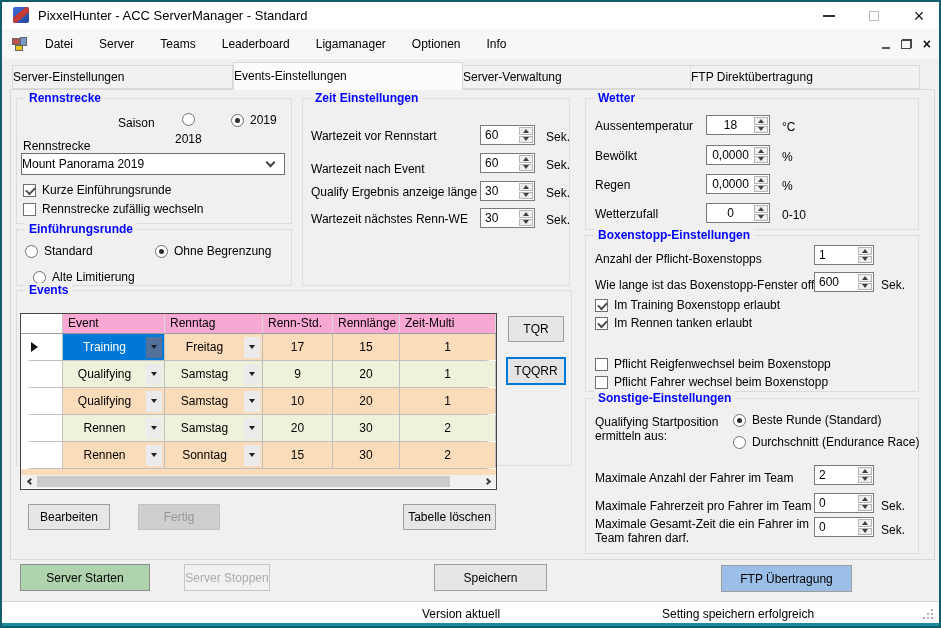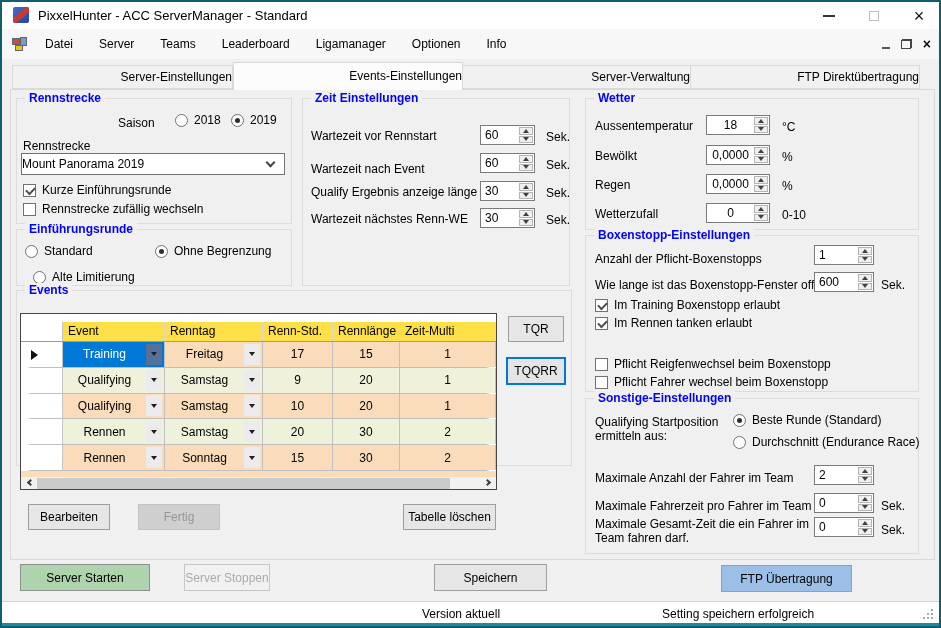--- a/index.html
+++ b/index.html
@@ -26,21 +26,21 @@
 .menu-items { position:absolute; left:30px; top:0; height:30px; display:flex; }
 .menu-item { padding:0 13px; line-height:30px; font-size:12px; color:#000; }
 .mdi { position:absolute; right:8px; top:0; height:30px; display:flex; align-items:center; gap:11px; }
 .mdi-min { width:8px; height:2px; background:#555; margin-top:8px; }
 .mdi-restore { position:relative; width:11px; height:10px; }
 .mdi-restore::before { content:""; position:absolute; right:0; top:0; width:8px; height:7px; border:1px solid #444; }
 .mdi-restore::after { content:""; position:absolute; left:0; bottom:0; width:8px; height:7px; border:1px solid #444; background:#F7F7F7; }
 .mdi-x { font-size:14px; font-weight:bold; line-height:14px; color:#111; }
 
 
-.tab { position:absolute; top:63px; height:24px; background:#F1F1F1; border:1px solid #D9D9D9; font-size:12px; text-align:right; line-height:22px; color:#000; z-index:1; }
+.tab { position:absolute; top:63px; height:24px; background:#F1F1F1; border:1px solid #D9D9D9; font-size:12px; text-align:left; line-height:22px; color:#000; z-index:1; }
 .tab.active { top:60px; height:28px; background:#FCFCFC; border-bottom:none; line-height:27px; z-index:3; }
 .page { position:absolute; left:8px; top:87px; width:925px; height:471px; background:#F0F0F0; border:1px solid #D9D9D9; z-index:0; }
 
 
 .gb { position:absolute; border:1px solid #DCDCDC; z-index:2; }
 .gb-t { position:absolute; top:-8px; left:8px; background:#F0F0F0; padding:0 4px; color:#0000FF; font-weight:bold; font-size:12px; line-height:14px; white-space:nowrap; }
 
 
 .lbl { position:absolute; font-size:12px; color:#000; line-height:14px; white-space:nowrap; }
 .lbl-wrap { white-space:normal; }
@@ -64,21 +64,21 @@
 
 .btn { position:absolute; background:#E6E6E6; border:1px solid #9E9E9E; font-size:12px; color:#000; display:flex; align-items:center; justify-content:center; white-space:nowrap; }
 .btn.disabled { background:#CFCFCF; border-color:#C2C2C2; color:#969696; }
 .btn.disabled2 { background:#F1F1F1; border-color:#C6C6C6; color:#ABABAB; }
 .btn.focus-blue { border:2px solid #0078D7; background:#E4E4E4; }
 .btn.green { background:#AFD3AC; border-color:#8F8F8F; }
 .btn.blue { background:#9CBFE7; border-color:#9E9E9E; }
 
 
 .grid { position:absolute; background:#fff; border:1px solid #454545; display:flex; flex-direction:column; }
-.g-head { display:flex; height:20px; background:#fde047; border-bottom:1px solid #9B9B9B;margin-top:8px; }
+.g-head { display:flex; height:20px; background:#f9a8d4; border-bottom:1px solid #9B9B9B; }
 .g-hc { font-size:12px; line-height:19px; padding-left:5px; border-right:1px solid #D8D8D8; color:#000; }
 .g-rh { width:42px; flex:0 0 auto; background:#fff; border-right:1px solid #C4C4C4; position:relative; }
 .c-event { width:102px; flex:0 0 auto; }
 .c-tag { width:98px; flex:0 0 auto; }
 .c-std { width:70px; flex:0 0 auto; }
 .c-len { width:67px; flex:0 0 auto; }
 .c-mul { flex:1; }
 .g-row { display:flex; height:27px; border-bottom:1px solid #BFBFBF;border-radius:11px; }
 .g-c { display:flex; align-items:center; justify-content:center; font-size:12px; border-right:1px solid #BFBFBF; color:#000; }
 .alt-a .g-c { background:#FBDCBA; }
@@ -147,21 +147,21 @@
 
   <div class="page"></div>
   <div class="tab" style="left:10px;width:221px;">Server-Einstellungen</div>
   <div class="tab active" style="left:231px;width:230px;">Events-Einstellungen</div>
   <div class="tab" style="left:460px;width:229px;">Server-Verwaltung</div>
   <div class="tab" style="left:688px;width:230px;">FTP Direktübertragung</div>
 
   <div class="gb" style="left:14px;top:96px;width:276px;height:126px;">
     <span class="gb-t">Rennstrecke</span>
     <span class="lbl" style="left:101px;top:17px;">Saison</span>
-    <div class="ictl" style="left:158px;top:14px;">
+    <div class="ictl" style="left:158px;top:14px;flex-direction:column;">
       <span class="radio"></span>
       <span class="txt">2018</span>
     </div>
     <div class="ictl" style="left:214px;top:14px;">
       <span class="radio on"></span>
       <span class="txt">2019</span>
     </div>
     <span class="lbl" style="left:6px;top:40px;">Rennstrecke</span>
     <div class="combo" style="left:4px;top:54px;width:264px;height:22px;">
       <span class="combo-text">Mount Panorama 2019</span>

